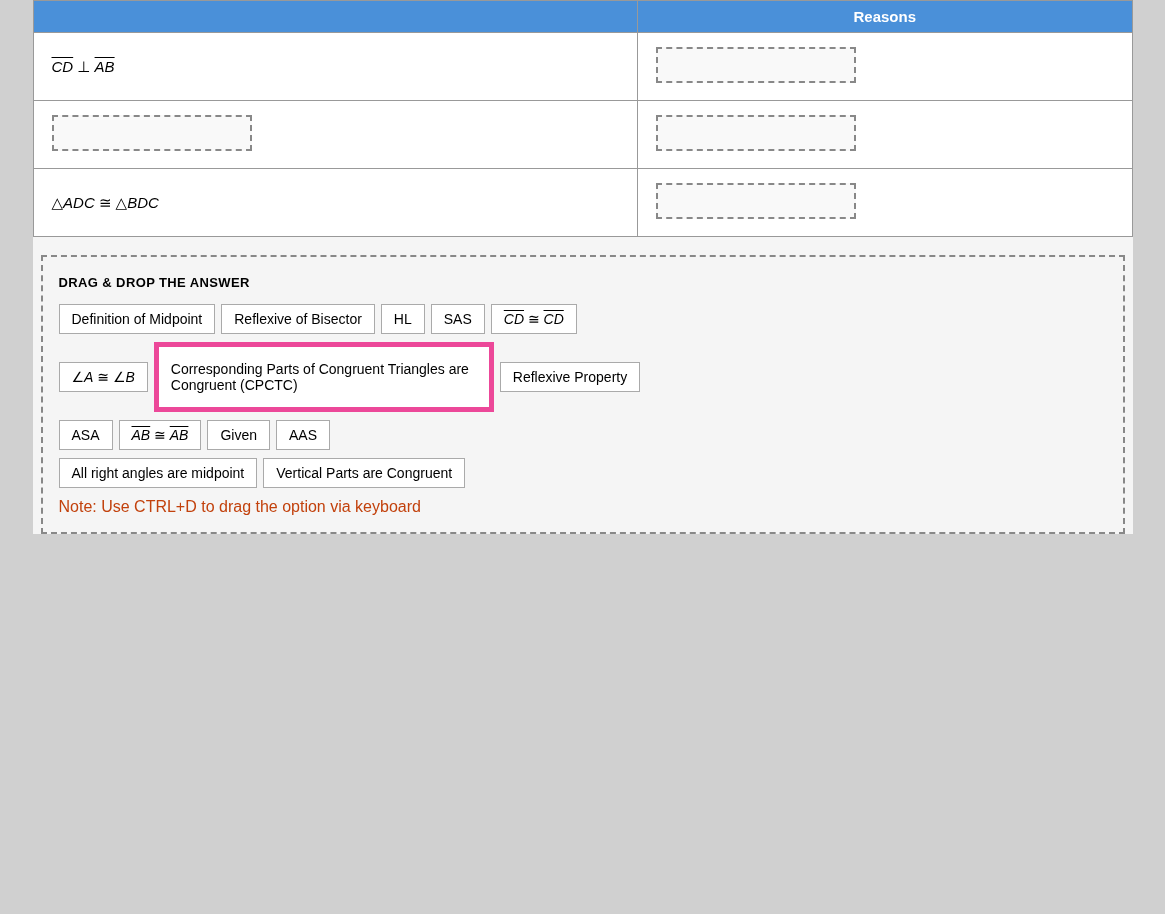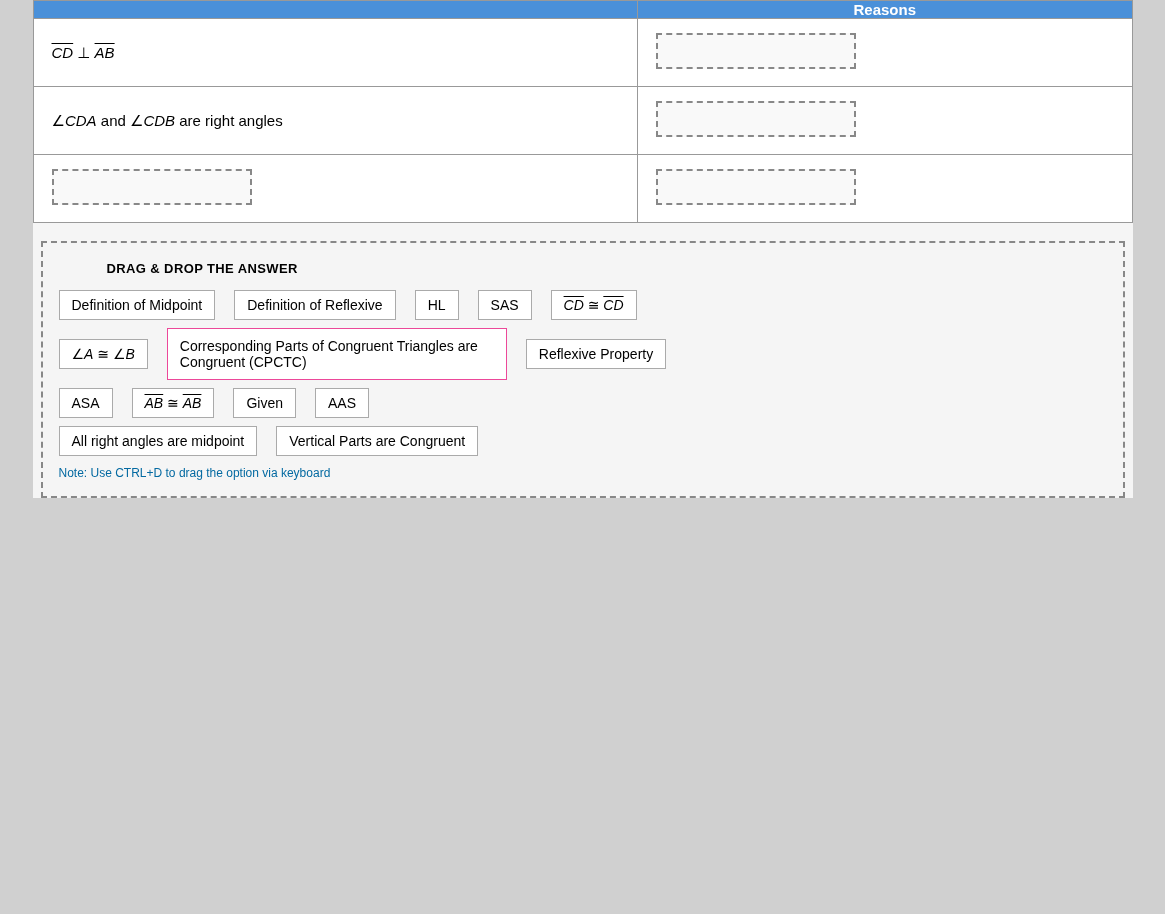--- a/index.html
+++ b/index.html
@@ -36,21 +36,21 @@
     .proof-table .reason-col {
       width: 45%;
     }
 
     .proof-table .header-row td {
       background: #4a90d9;
       color: white;
       font-weight: bold;
       text-align: center;
       font-size: 15px;
-      padding: 0 18px;
+      padding: 7px 18px;
     }
 
     .drop-box-wide {
       border: 2px dashed #888;
       background: #f9f9f9;
       width: 200px;
       min-height: 36px;
       display: inline-block;
       padding: 4px 8px;
     }
@@ -71,57 +71,56 @@
       margin: 18px 8px 8px 8px;
       padding: 18px 16px 16px 16px;
       background: #f5f5f5;
     }
 
     .drag-drop-title {
       font-weight: bold;
       font-size: 13px;
       margin-bottom: 14px;
       letter-spacing: 0.03em;
-      margin-left: 48px;
     }
 
     .drag-items-row {
       display: flex;
       flex-wrap: wrap;
-      gap: 19px;
+      gap: 6px;
       margin-bottom: 8px;
       align-items: center;
     }
 
     .drag-item {
       border: 1px solid #aaa;
       background: #fff;
       padding: 6px 12px;
       cursor: grab;
       font-size: 14px;
       white-space: nowrap;
       display: inline-flex;
       align-items: center;
     }
 
     .drag-item-tall {
-      border: 1px solid #ec4899;
+      border: 5px solid #ec4899;
       background: #fff;
-      padding: 6px 12px;
+      padding: 14px 12px;
       cursor: grab;
       font-size: 14px;
       min-height: 52px;
       display: inline-flex;
       align-items: center;
       max-width: 340px;
     }
 
     .note-text {
-      font-size: 12px;
-      color: #0369a1;
+      font-size: 16px;
+      color: #c2410c;
       margin-top: 10px;
     }
   </style>
 </head>
 <body>
 
 <div class="main-container">
 
   <table class="proof-table">
     <thead>
@@ -138,53 +137,53 @@
         <td class="stmt-col">
           <span class="overline">CD</span>
           <span> ⊥ </span>
           <span class="overline">AB</span>
         </td>
         <td class="reason-col">
           <div class="drop-box-wide"></div>
         </td>
       </tr>
 
+
+
+
       <tr>
         <td class="stmt-col">
-          <span>∠<span class="italic">CDA</span> and ∠<span class="italic">CDB</span> are right angles</span>
+          <div class="drop-box-wide"></div>
         </td>
         <td class="reason-col">
           <div class="drop-box-wide"></div>
         </td>
       </tr>
 
-
-
       <tr>
         <td class="stmt-col">
-          <div class="drop-box-wide"></div>
+          <span>△<span class="italic">ADC</span> ≅ △<span class="italic">BDC</span></span>
         </td>
         <td class="reason-col">
           <div class="drop-box-wide"></div>
         </td>
       </tr>
-
 
     </tbody>
   </table>
 
   <div class="drag-drop-section">
     <div class="drag-drop-title">DRAG &amp; DROP THE ANSWER</div>
 
     <div class="drag-items-row">
       <div class="drag-item">
         <span>Definition of Midpoint</span>
       </div>
       <div class="drag-item">
-        <span>Definition of Reflexive</span>
+        <span>Reflexive of Bisector</span>
       </div>
       <div class="drag-item">
         <span>HL</span>
       </div>
       <div class="drag-item">
         <span>SAS</span>
       </div>
       <div class="drag-item">
         <span class="overline italic">CD</span>
         <span>&nbsp;≅&nbsp;</span>

